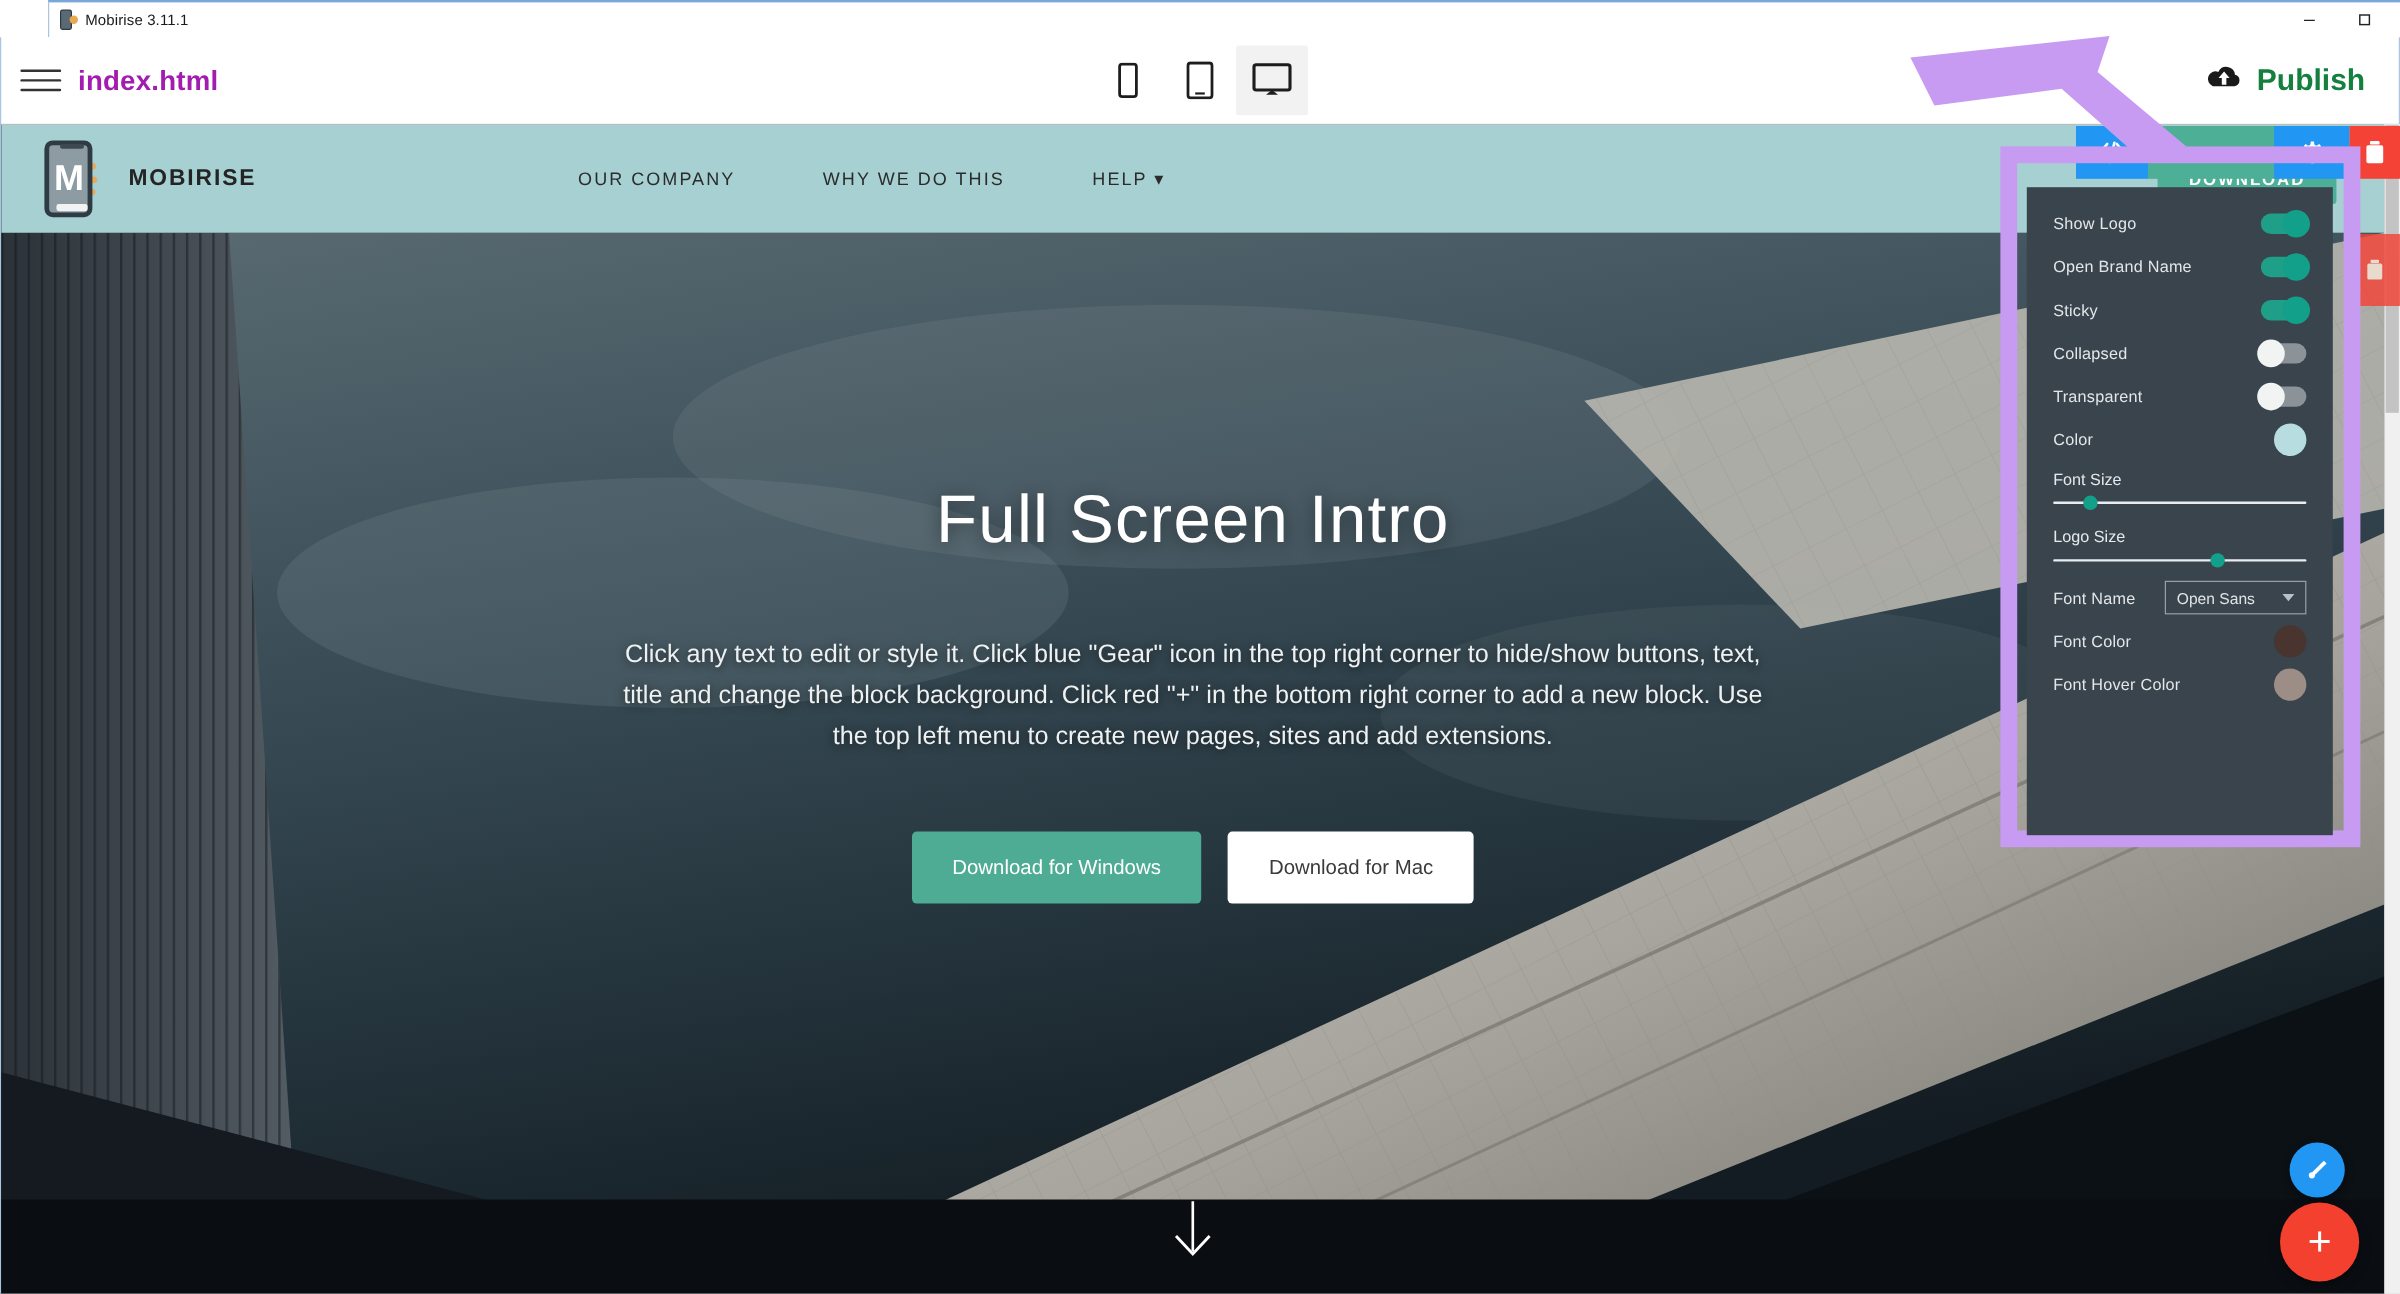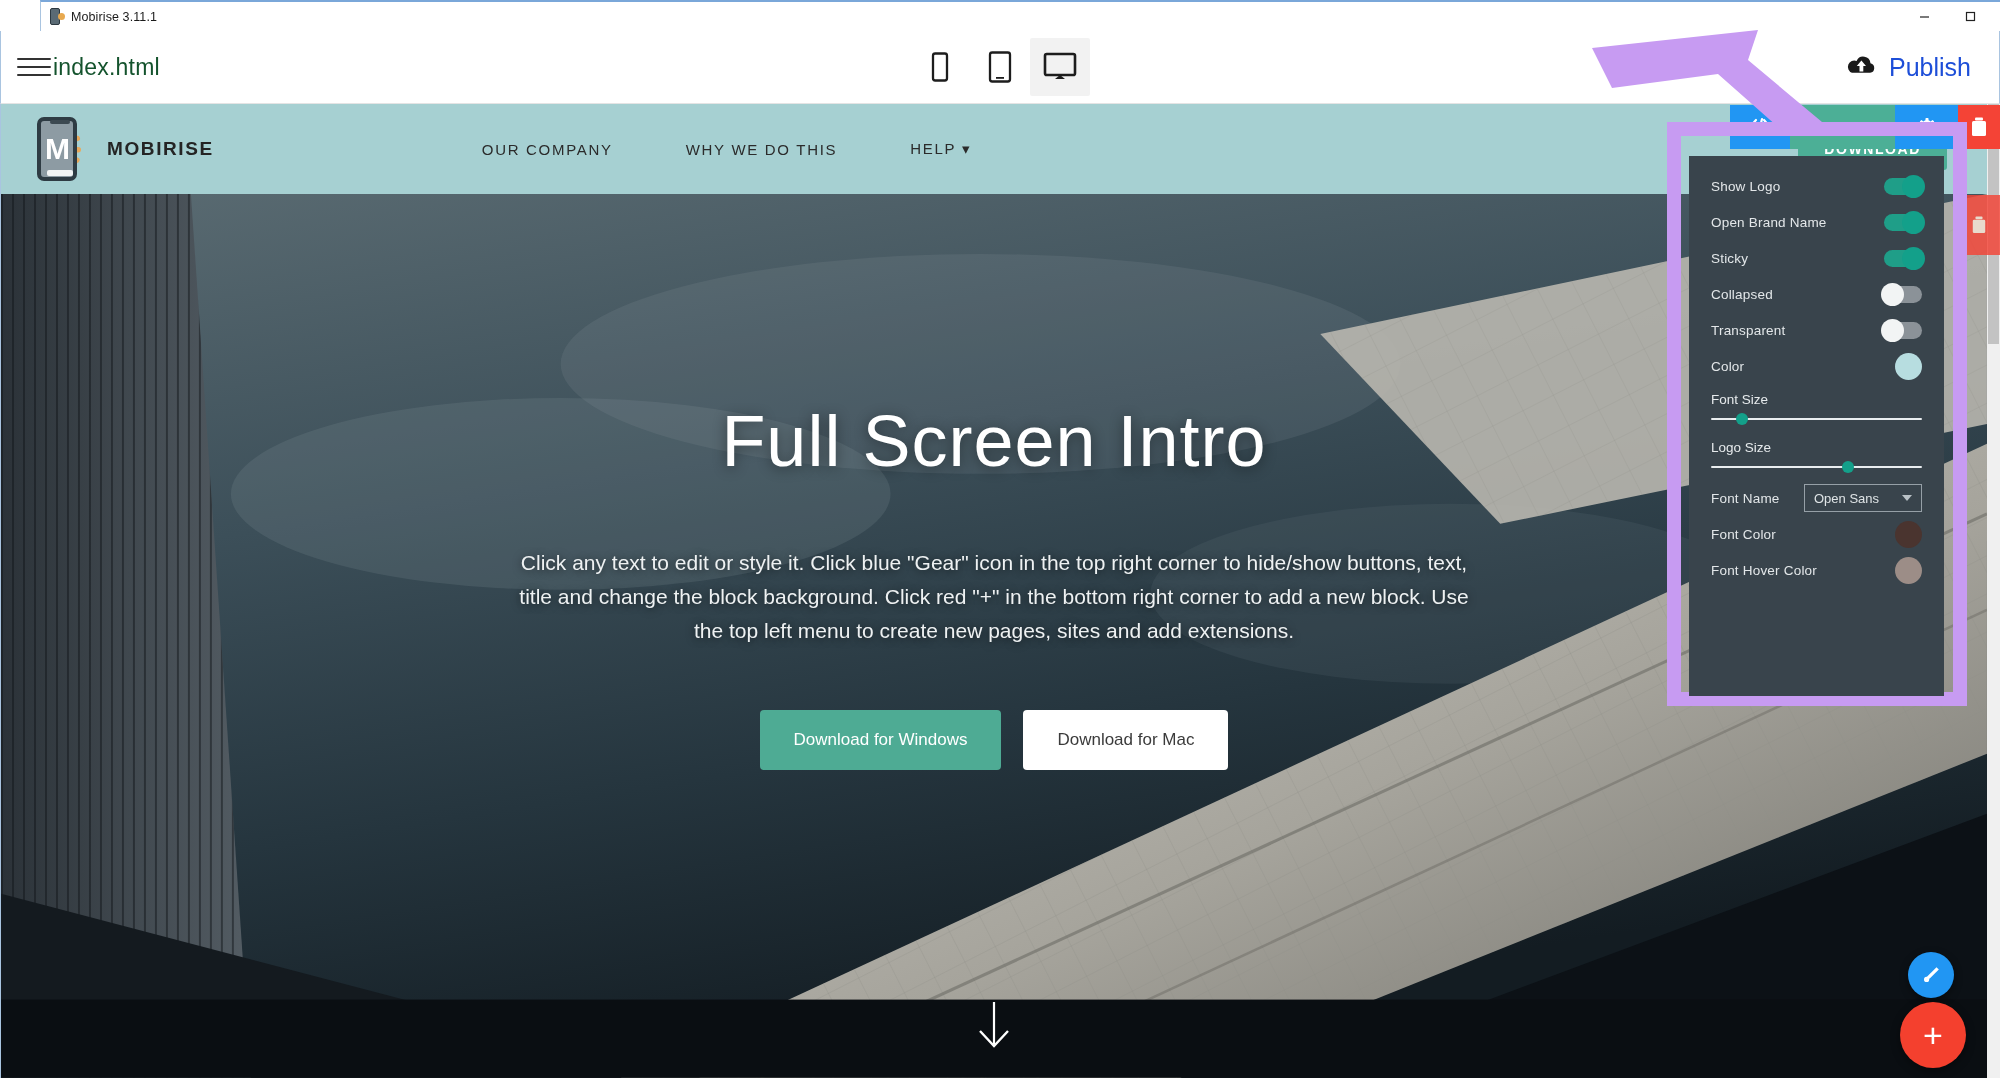--- a/index.html
+++ b/index.html
@@ -52,39 +52,39 @@
     border-left: 1px solid #a9c4e0;
     border-right: 1px solid #a9c4e0;
   }
   #hamburger {
     margin-left: 16px; width: 34px; height: 34px;
     display: flex; flex-direction: column; justify-content: center;
     gap: 6px; cursor: pointer;
   }
   #hamburger i { display:block; height: 2.2px; background: #333; border-radius: 1px; }
   #page-name {
-    margin-left: 2px; font-size: 23px; color: #14532d;
-    font-weight: 400; letter-spacing: .2px;
+    margin-left: 14px; font-size: 23px; color: #a21caf;
+    font-weight: 700; letter-spacing: .2px;
   }
   #device-group {
     position: absolute; left: 50%; transform: translateX(-50%);
     display: flex; align-items: center; gap: 0;
   }
   .dev-btn {
     width: 60px; height: 58px; display:flex;
     align-items:center; justify-content:center; cursor:pointer;
     border-radius: 2px;
   }
   .dev-btn.active { background: #f2f2f2; }
   #publish-btn {
     margin-left: auto; margin-right: 28px;
     display: flex; align-items: center; gap: 12px;
     cursor: pointer;
   }
-  #publish-label { font-size: 25px; color: #1d4ed8; font-weight: 400; }
+  #publish-label { font-size: 25px; color: #15803d; font-weight: 700; }
 
   
   #canvas {
     position: absolute; top: 104px; left: 0;
     width: 1987px; height: 974px;
     overflow: hidden; background: #0c1014;
     border-left: 1px solid #a9c4e0;
   }
 
   
@@ -134,21 +134,21 @@
   #hero {
     position: relative; height: 884px; width: 100%;
     overflow: hidden;
   }
   #hero-bg { position:absolute; inset:0; }
   #hero-content {
     position: relative; z-index: 3; text-align: center;
     padding-top: 210px;
   }
   #hero-title {
-    font-size: 72px; color: #fff; font-weight: 300;
+    font-size: 56px; color: #fff; font-weight: 300;
     letter-spacing: 1px; text-shadow: 0 2px 14px rgba(0,0,0,.45);
     line-height: 1.05;
   }
   #hero-sub {
     margin: 66px auto 0; max-width: 960px;
     font-size: 21px; line-height: 1.62; color: #eef1f2;
     font-weight: 400; text-shadow: 0 1px 8px rgba(0,0,0,.6);
   }
   #hero-buttons {
     margin-top: 62px; display: flex; justify-content: center; gap: 22px;

